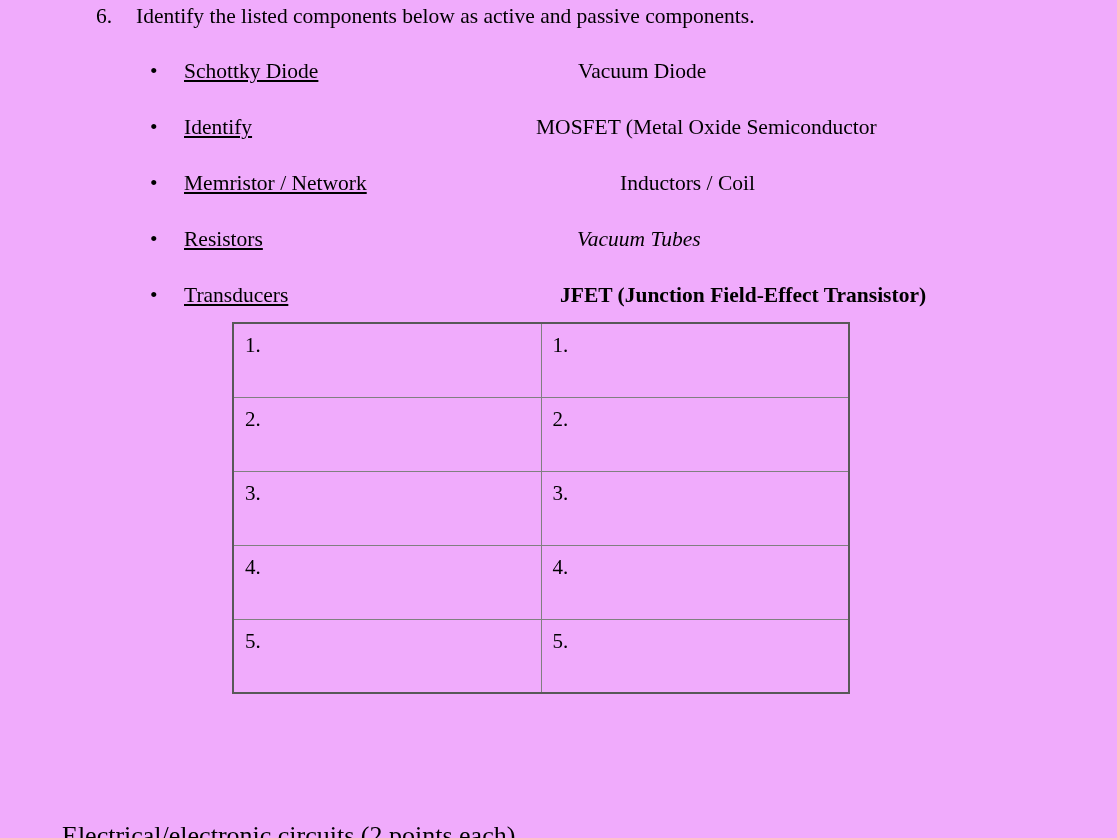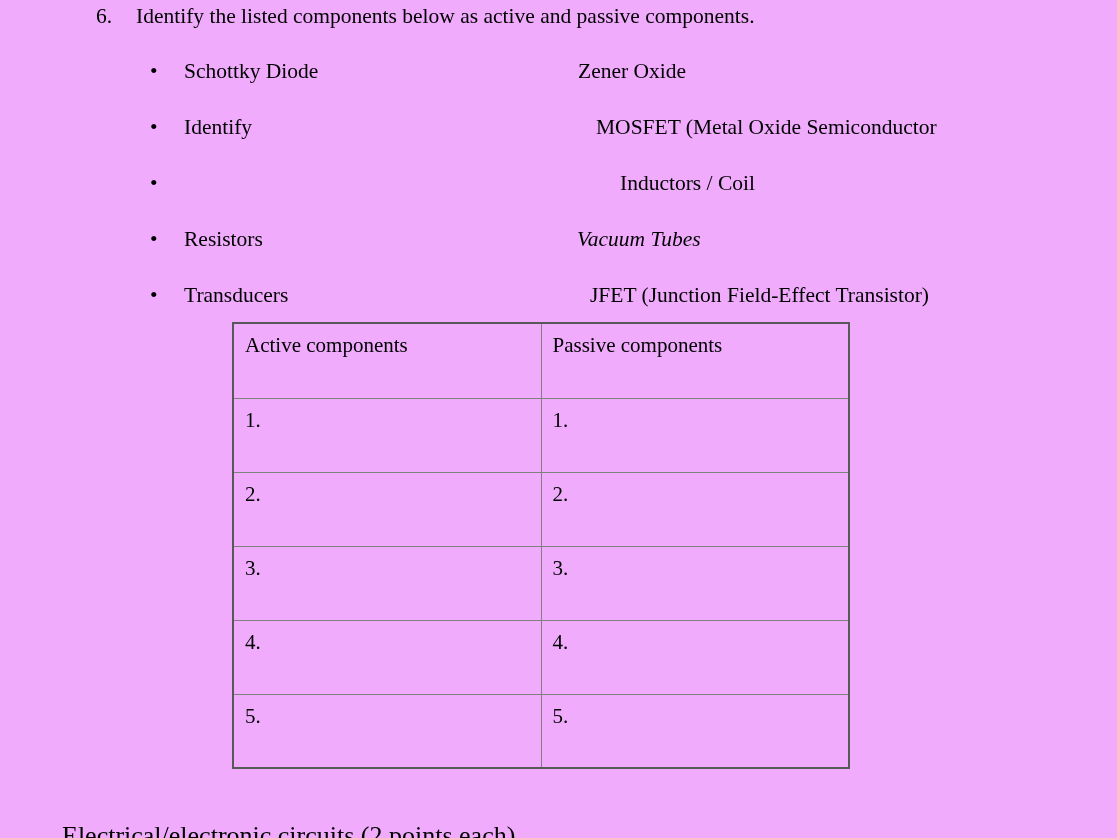--- a/index.html
+++ b/index.html
@@ -58,20 +58,21 @@
     font-size: 21.5px;
     line-height: 26px;
   }
   .bullet-left {
     position: absolute;
     left: 184px;
     top: 6px;
     font-size: 21.5px;
     line-height: 26px;
     white-space: nowrap;
+    text-decoration: underline;
   }
   .bullet-right {
     position: absolute;
     top: 6px;
     font-size: 21.5px;
     line-height: 26px;
     white-space: nowrap;
   }
 
   
@@ -129,54 +130,51 @@
 
   <div class="q-heading">
     <span class="q-num">6.</span><span class="q-text">Identify the listed components below as active and passive components.</span>
   </div>
 
   <div class="bullet-list">
 
     <div class="bullet-row">
       <span class="bullet-marker">•</span>
       <span class="bullet-left">Schottky Diode</span>
-      <span class="bullet-right" style="left:578px;">Zener Oxide</span>
+      <span class="bullet-right" style="left:578px;">Vacuum Diode</span>
     </div>
 
     <div class="bullet-row">
       <span class="bullet-marker">•</span>
       <span class="bullet-left">Identify</span>
-      <span class="bullet-right" style="left:596px;">MOSFET (Metal Oxide Semiconductor</span>
+      <span class="bullet-right" style="left:536px;">MOSFET (Metal Oxide Semiconductor</span>
     </div>
 
     <div class="bullet-row">
       <span class="bullet-marker">•</span>
+      <span class="bullet-left">Memristor / Network</span>
       <span class="bullet-right" style="left:576px;margin-left:44px;">Inductors / Coil</span>
     </div>
 
     <div class="bullet-row">
       <span class="bullet-marker">•</span>
       <span class="bullet-left">Resistors</span>
       <span class="bullet-right" style="left:577px;font-style:italic;">Vacuum Tubes</span>
     </div>
 
     <div class="bullet-row">
       <span class="bullet-marker">•</span>
       <span class="bullet-left">Transducers</span>
-      <span class="bullet-right" style="left:590px;">JFET (Junction Field-Effect Transistor)</span>
+      <span class="bullet-right" style="left:560px;font-weight:bold;">JFET (Junction Field-Effect Transistor)</span>
     </div>
 
   </div>
 
   <table class="answer-table">
     <tbody>
-      <tr class="hdr-row">
-        <td class="col-a">Active components</td>
-        <td class="col-b">Passive components</td>
-      </tr>
       <tr>
         <td class="col-a">1.</td>
         <td class="col-b">1.</td>
       </tr>
       <tr>
         <td class="col-a">2.</td>
         <td class="col-b">2.</td>
       </tr>
       <tr>
         <td class="col-a">3.</td>

